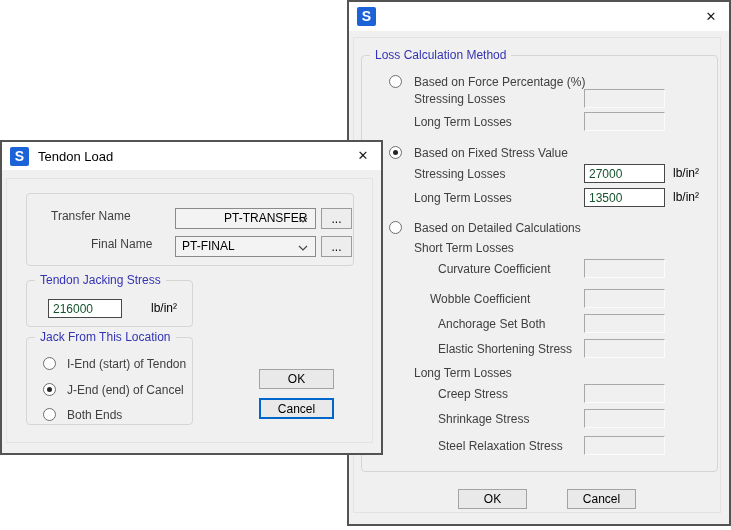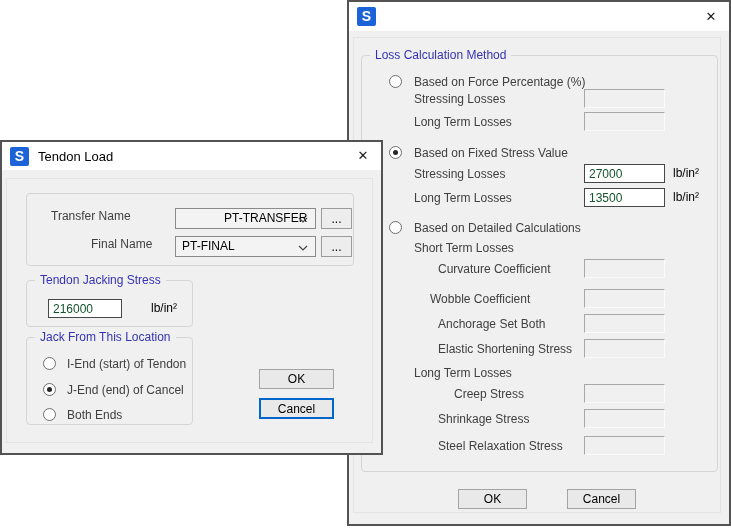--- a/index.html
+++ b/index.html
@@ -88,21 +88,21 @@
       <input class="abs tb off" style="left: 222px; top: 203px; width: 81px;" disabled="">
       <div class="abs lbl" style="left:68px; top:234px;">Wobble Coefficient</div>
       <input class="abs tb off" style="left: 222px; top: 233px; width: 81px;" disabled="">
       <div class="abs lbl" style="left:76px; top:259px;">Anchorage Set Both</div>
       <input class="abs tb off" style="left: 222px; top: 258px; width: 81px;" disabled="">
       <div class="abs lbl" style="left:76px; top:284px;">Elastic Shortening Stress</div>
       <input class="abs tb off" style="left: 222px; top: 283px; width: 81px;" disabled="">
 
       <div class="abs lbl" style="left:52px; top:308px;">Long Term Losses</div>
 
-      <div class="abs lbl" style="left:76px; top:329px;margin-left:16px;">Creep Stress</div>
+      <div class="abs lbl" style="left:76px; top:329px;">Creep Stress</div>
       <input class="abs tb off" style="left: 222px; top: 328px; width: 81px;" disabled="">
       <div class="abs lbl" style="left:76px; top:354px;">Shrinkage Stress</div>
       <input class="abs tb off" style="left: 222px; top: 353px; width: 81px;" disabled="">
       <div class="abs lbl" style="left:76px; top:381px;">Steel Relaxation Stress</div>
       <input class="abs tb off" style="left: 222px; top: 380px; width: 81px;" disabled="">
     </div>
 
     <button class="btn" style="left:109px; top:487px; width:69px; height:20px;">OK</button>
     <button class="btn" style="left:218px; top:487px; width:69px; height:20px;">Cancel</button>
   </section>

